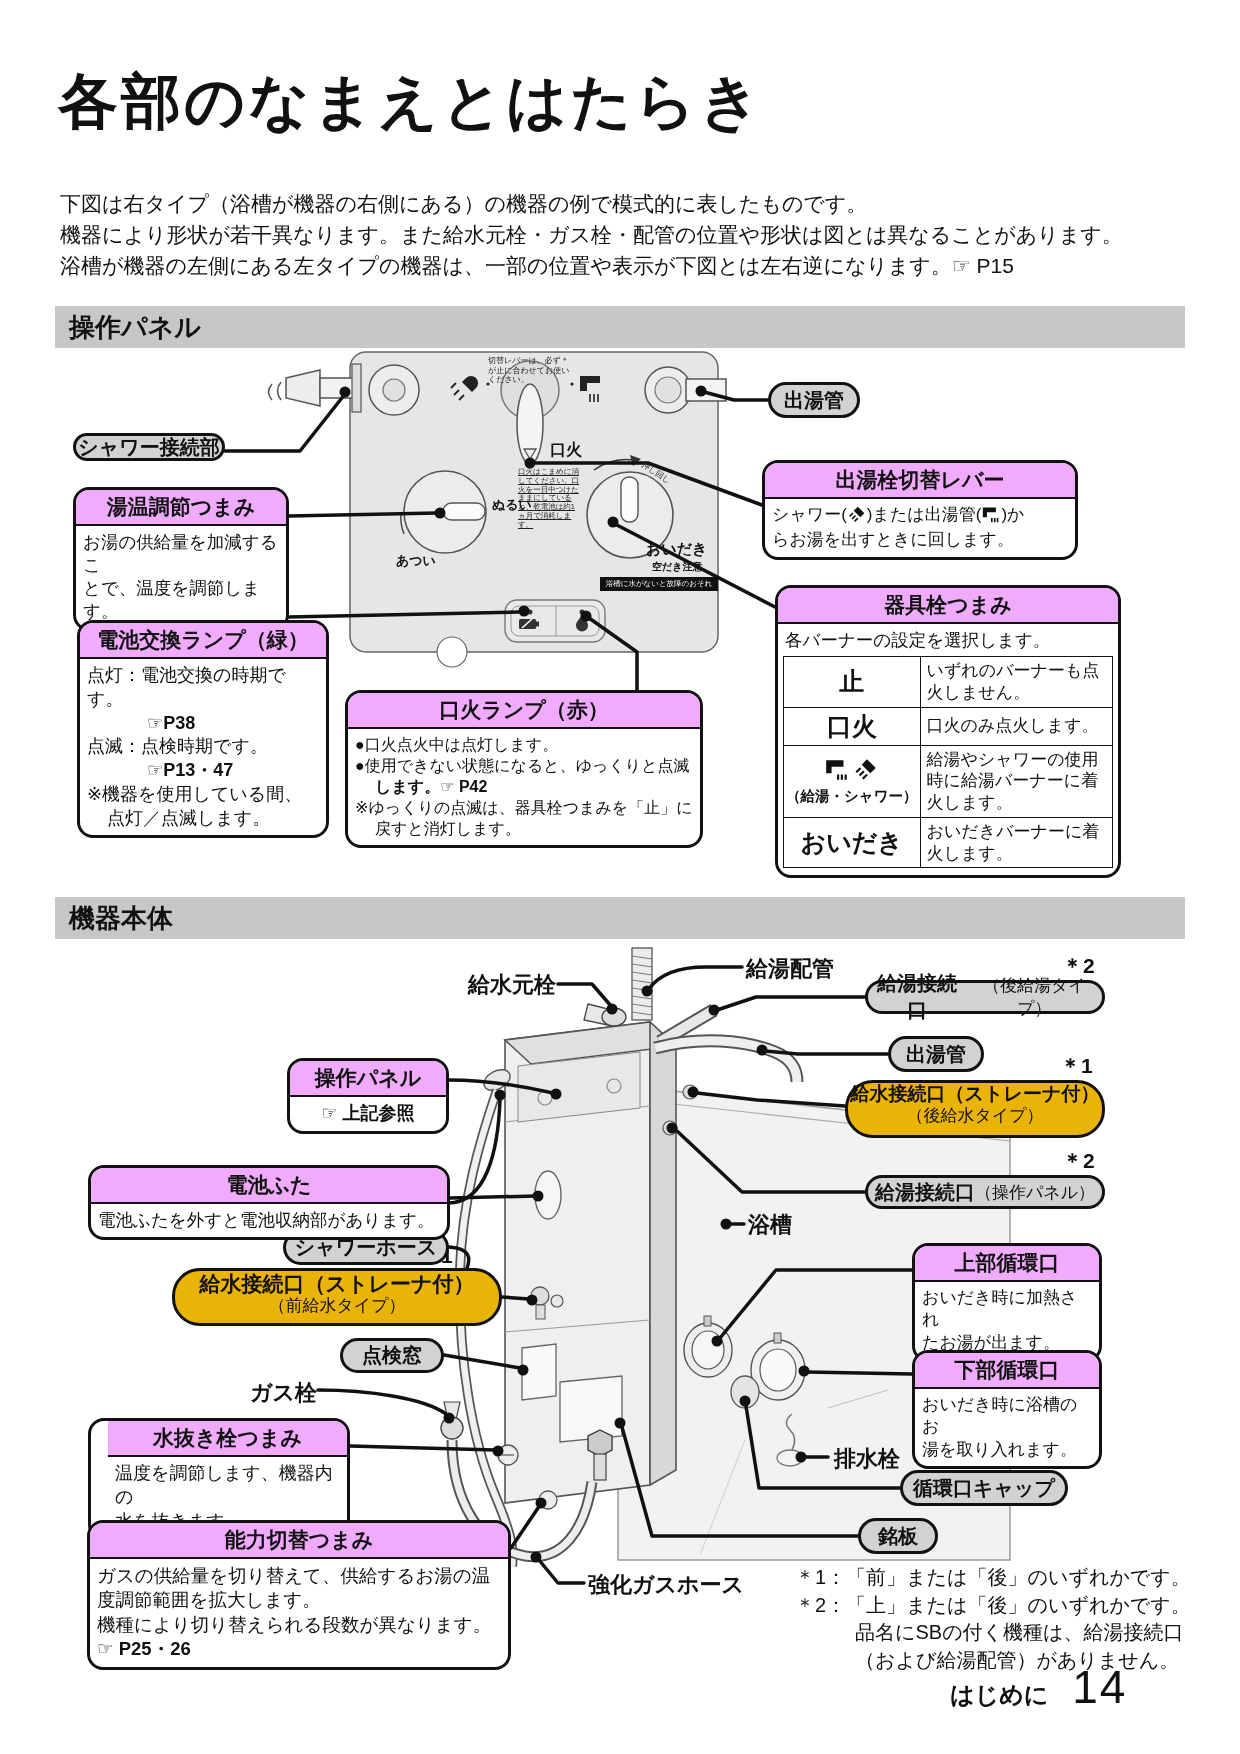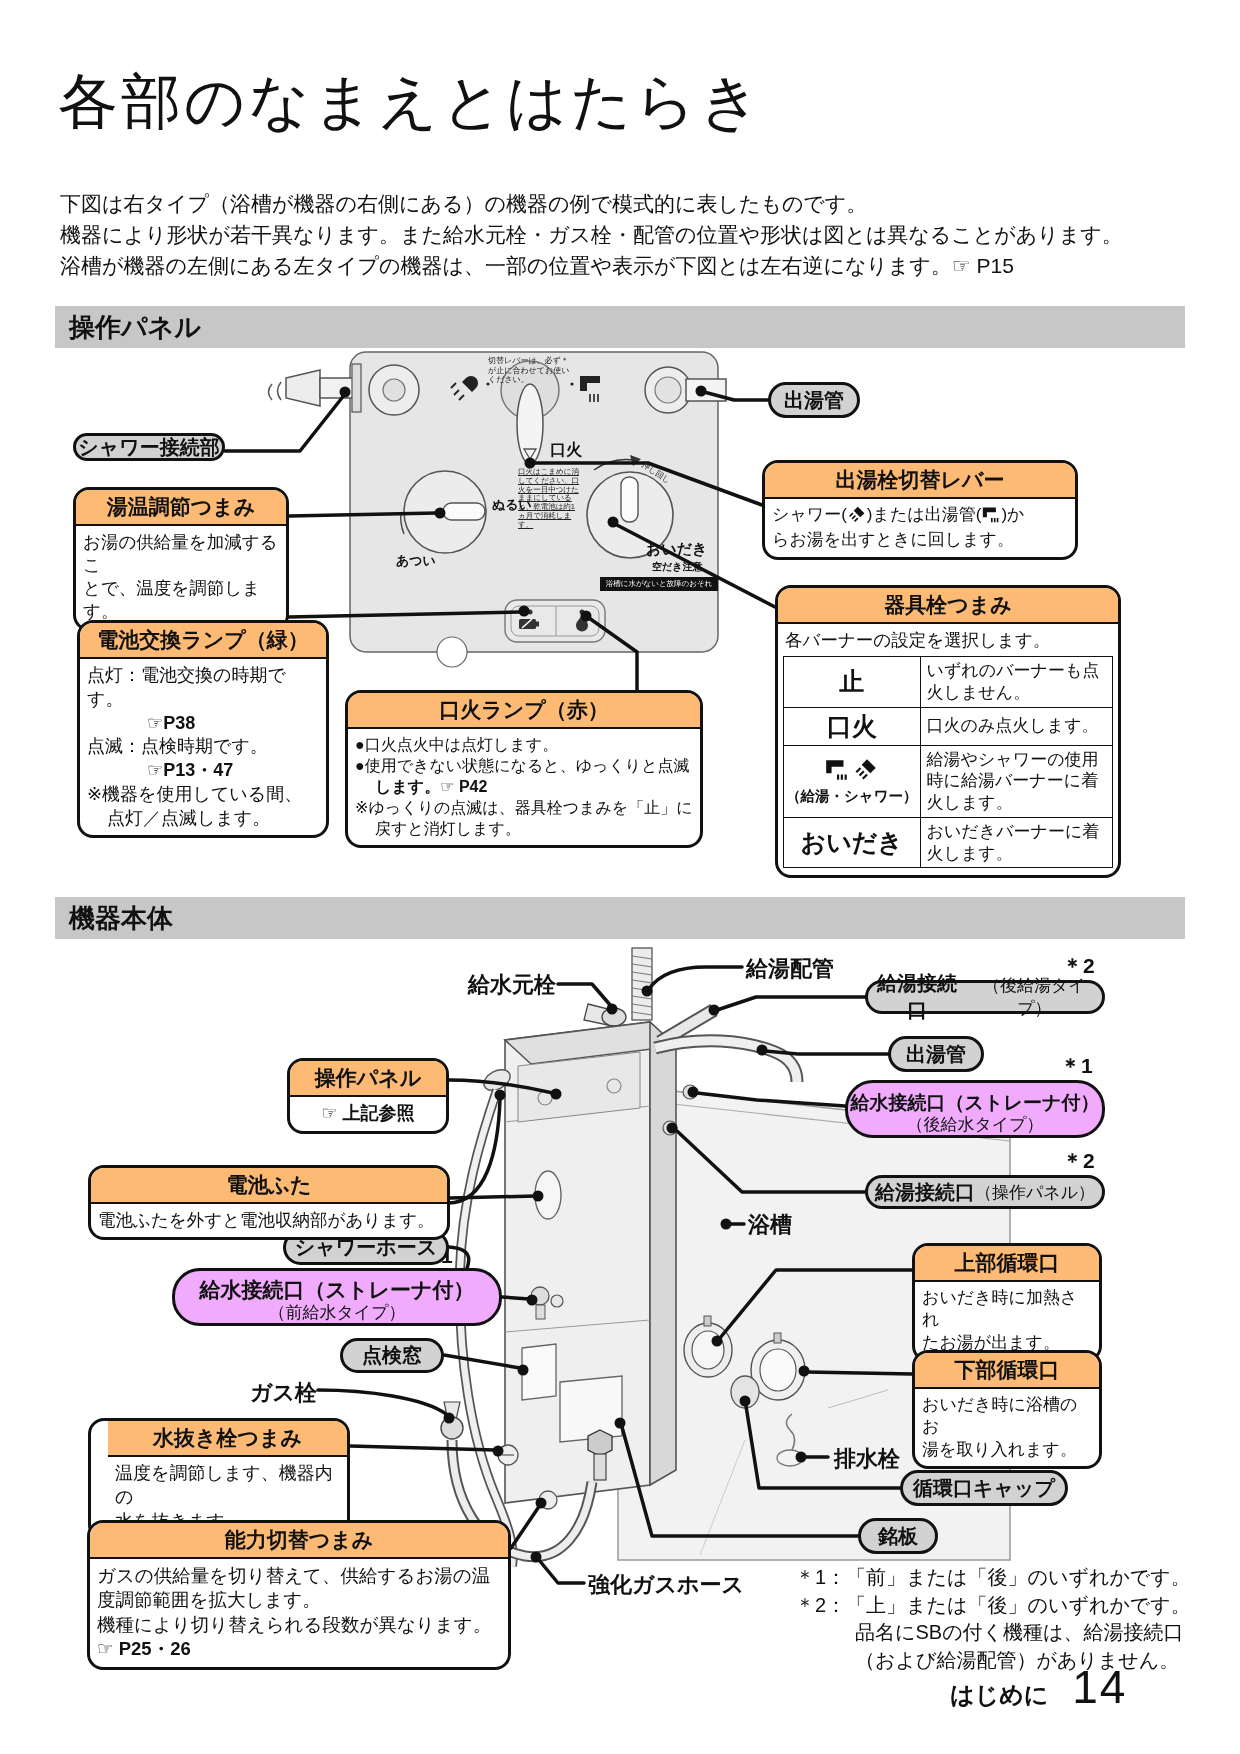--- a/index.html
+++ b/index.html
@@ -1,32 +1,32 @@
 <!DOCTYPE html>
 <html><head>
 <meta charset="utf-8">
 <style>
   html,body{margin:0;padding:0;background:#9a9a9a;}
   .page{position:relative;width:1240px;height:1754px;background:#fff;margin:0 auto;
         font-family:"Liberation Sans","DejaVu Sans",sans-serif;color:#111;overflow:hidden;}
   .art{position:absolute;left:0;top:0;width:1240px;height:1754px;}
-  h1.title{position:absolute;left:58px;top:62px;margin:0;font-size:60px;font-weight:normal;letter-spacing:3px;}
+  h1.title{position:absolute;left:58px;top:62px;margin:0;font-size:60px;font-weight:bold;letter-spacing:3px;}
   .intro{position:absolute;left:60px;top:188px;font-size:21px;line-height:31px;white-space:nowrap;}
   .secbar{position:absolute;left:55px;width:1130px;height:42px;background:#c7c7c7;
           font-size:26px;font-weight:bold;line-height:42px;padding-left:14px;box-sizing:border-box;}
   .pill{position:absolute;background:#d2d2d2;border:3px solid #111;border-radius:24px;
         display:flex;align-items:center;justify-content:center;font-weight:bold;font-size:20px;
         box-sizing:border-box;text-align:center;}
-  .pill2{position:absolute;background:#f0abfc;border:3px solid #111;border-radius:28px;
-        display:flex;flex-direction:column;align-items:center;justify-content:flex-end;
+  .pill2{position:absolute;background:#eab308;border:3px solid #111;border-radius:28px;
+        display:flex;flex-direction:column;align-items:center;justify-content:flex-start;
         box-sizing:border-box;text-align:center;line-height:1.2;}
   .pill2 .b1{font-weight:bold;font-size:19px;}
   .pill2 .b2{font-weight:normal;font-size:17px;}
   .co{position:absolute;background:#fff;border:3px solid #111;border-radius:16px;box-sizing:border-box;overflow:hidden;}
-  .co .hd{background:#fdba74;border-bottom:2px solid #111;font-weight:bold;text-align:center;
+  .co .hd{background:#f0abfc;border-bottom:2px solid #111;font-weight:bold;text-align:center;
           font-size:21px;padding:3px 2px;}
   .co .bd{padding:5px 7px;font-size:18px;line-height:1.32;}
   .lbl{position:absolute;font-weight:bold;font-size:22px;white-space:nowrap;}
   .star{position:absolute;font-weight:bold;font-size:21px;white-space:nowrap;}
   .tiny{position:absolute;font-size:8px;line-height:9.5px;color:#222;}
   .ind{padding-left:60px;}
   .ind2{padding-left:20px;}
   table.kt{border-collapse:collapse;margin:2px 5px 7px 5px;width:calc(100% - 10px);}
   table.kt td{border:1.8px solid #111;}
   td.k{width:118px;text-align:center;font-weight:bold;font-size:25px;padding:2px;}

